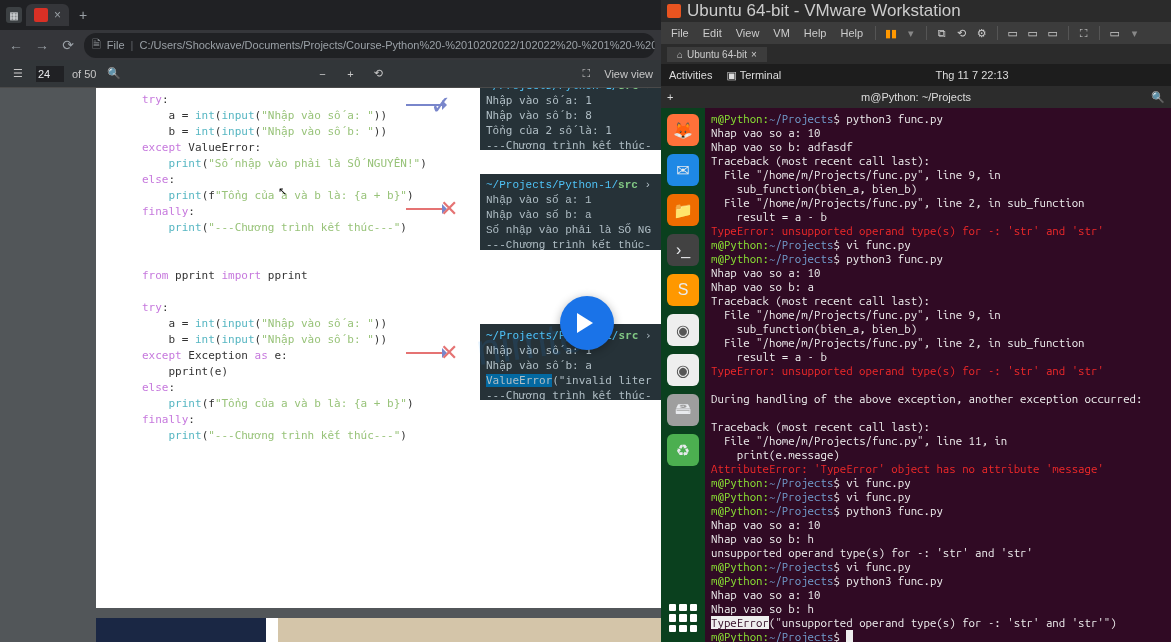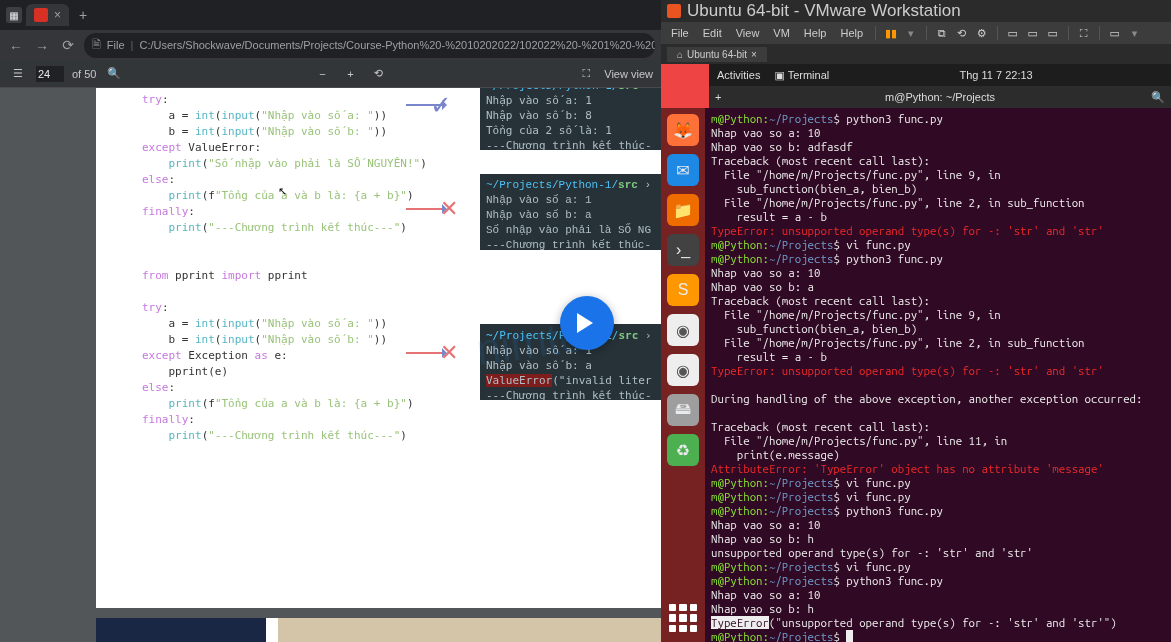--- a/index.html
+++ b/index.html
@@ -28,21 +28,21 @@
 .fn { color: #56b6c2; }
 .str { color: #98c379; }
 .cursor { position: absolute; left: 182px; top: 117px; font-size: 11px; color: #000; }
 
 .console { position: absolute; background: #263238; color: #b0bec5; font-family: Consolas, monospace; font-size: 11px; line-height: 15px; padding: 4px 6px; white-space: pre; overflow: hidden; }
 .con1 { left: 384px; top: 6px; width: 186px; height: 76px; }
 .con2 { left: 384px; top: 106px; width: 186px; height: 76px; font-family: Liberation Mono, monospace; }
 .con3 { left: 384px; top: 256px; width: 186px; height: 76px; }
 .conpath { color: #4fc3f7; }
 .consrc { color: #81c784; font-weight: bold; }
-.conerr { background: #7f1d1d; text-align: center; }
+.conerr { background: #0369a1; text-align: center; }
 
 .check { position: absolute; left: 334px; top: 22px; color: #7986cb; font-size: 26px; }
 .xmark1 { position: absolute; left: 344px; top: 128px; color: #e57373; font-size: 22px; }
 .xmark2 { position: absolute; left: 344px; top: 272px; color: #e57373; font-size: 22px; }
 .arrow { position: absolute; width: 40px; height: 2px; background: #7986cb; }
 .arrow::after { content: ""; position: absolute; right: -6px; top: -4px; border: 5px solid transparent; border-left-color: #7986cb; }
 
 .watermark { position: absolute; left: 380px; top: 250px; font-size: 44px; color: rgba(33,150,243,0.12); font-weight: 300; transform: rotate(-8deg); }
 
 .navstrip { position: absolute; left: 0; right: 0; top: 530px; height: 50px; background: #525659; display: flex; }
@@ -58,21 +58,21 @@
 .vm { position: absolute; left: 661px; top: 0; right: 0; height: 642px; background: #2c001e; }
 .vmtitle { height: 22px; background: #2b2b2b; display: flex; align-items: center; padding: 0 6px; gap: 6px; font-size: 17px; color: #ccc; }
 .vmtitle .ubicon { width: 14px; height: 14px; background: #e95420; border-radius: 2px; }
 .vmmenu { height: 22px; background: #3c3c3c; display: flex; align-items: center; padding: 0 4px; gap: 2px; font-size: 11px; color: #ccc; }
 .vmmenu span { padding: 2px 6px; }
 .vmmenu .sep { width: 1px; height: 14px; background: #555; margin: 0 4px; }
 .vmmenu .btn { width: 18px; height: 18px; display: flex; align-items: center; justify-content: center; }
 .vmtab { height: 20px; background: #2b2b2b; display: flex; align-items: center; padding: 0 6px; }
 .vmtab .t { background: #3c3c3c; padding: 2px 10px; font-size: 10px; color: #ccc; display: flex; align-items: center; gap: 4px; }
 
-.ubuntu { position: absolute; top: 64px; left: 0; right: 0; bottom: 0; background: #ef4444; padding-left: 48px; }
+.ubuntu { position: absolute; top: 64px; left: 0; right: 0; bottom: 0; background: #15803d; }
 .topbar { height: 22px; background: #1d1d1d; display: flex; align-items: center; justify-content: space-between; padding: 0 8px; font-size: 11px; color: #ddd; }
 .termtitle { height: 22px; background: #2c2c2c; display: flex; align-items: center; padding: 0 6px; font-size: 11px; color: #ddd; position: relative; }
 .termtitle .left { position: absolute; left: 6px; }
 .termtitle .ctr { margin: 0 auto; }
 .termtitle .srch { position: absolute; right: 6px; }
 
 .dock { position: absolute; left: 0; top: 44px; bottom: 0; width: 44px; background: rgba(0,0,0,0.5); display: flex; flex-direction: column; align-items: center; padding: 6px 0; gap: 8px; }
 .dockicon { width: 32px; height: 32px; border-radius: 6px; display: flex; align-items: center; justify-content: center; font-size: 16px; }
 .grid9 { position: absolute; bottom: 10px; width: 28px; height: 28px; display: grid; grid-template-columns: repeat(3,1fr); gap: 3px; }
 .grid9 div { background: #fff; border-radius: 1px; }

